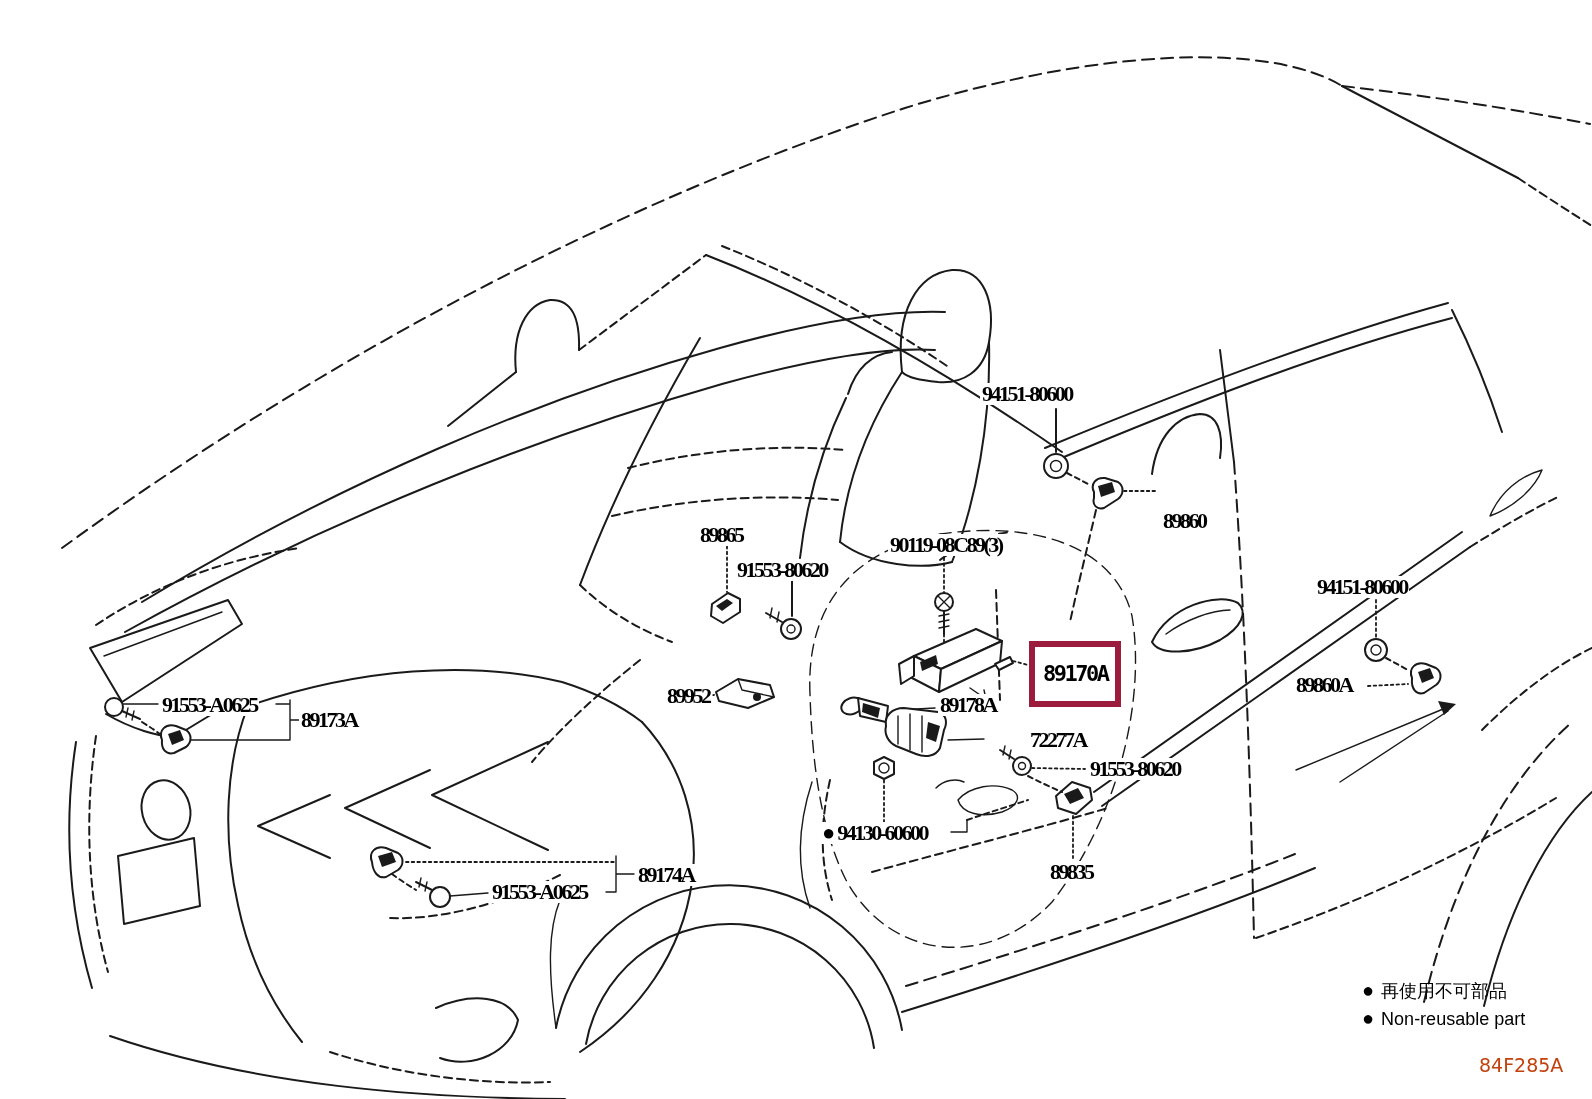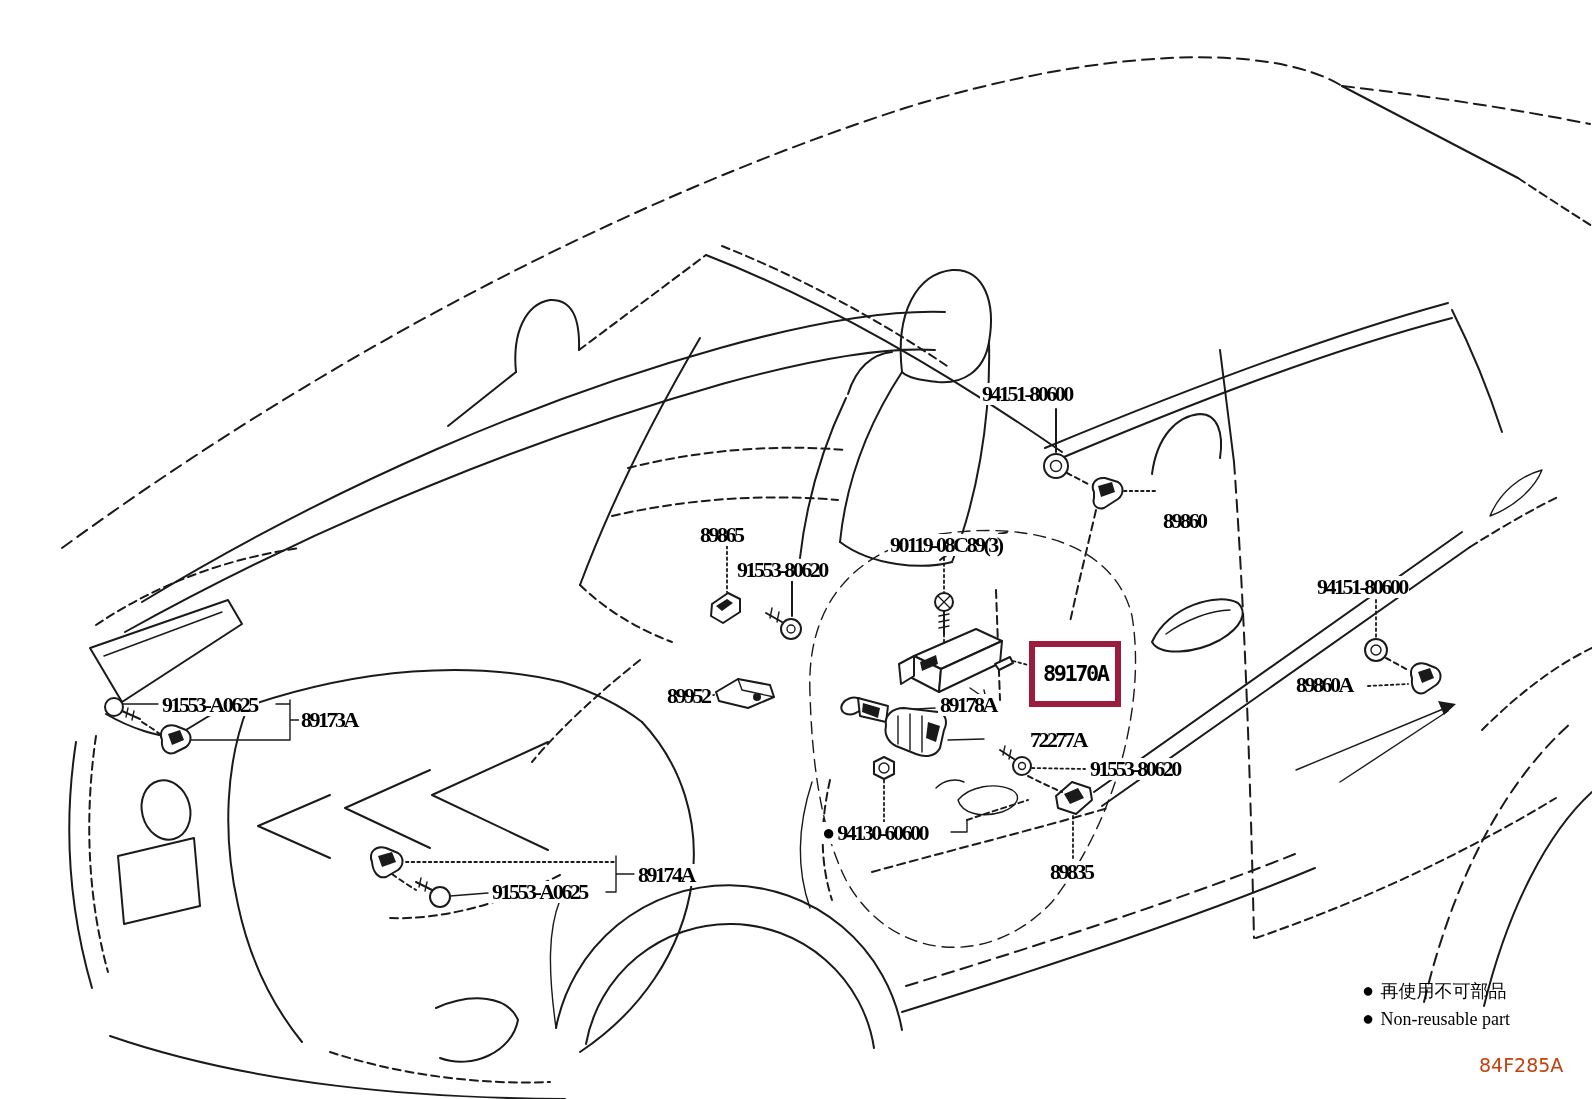--- a/index.html
+++ b/index.html
@@ -22,21 +22,21 @@
             font-size:22px; line-height:22px; letter-spacing:-2.5px; color:#000;
             background:#fff; padding:0 2px; white-space:nowrap; }
   .bullet { font-size:22px; letter-spacing:0; margin-right:2px; }
 
   .hlbox { position:absolute; left:1029px; top:641px; border:6px solid #9b1c3c;
            background:#fff; padding:16px 8px; }
   .hlbox .plabel-in { font-family:"DejaVu Sans Mono", monospace; font-weight:700; font-size:22px;
            line-height:22px; letter-spacing:-2.5px; color:#000; white-space:nowrap; }
 
   .legend-row { position:absolute; font-size:18px; line-height:20px; color:#000;
-                font-family:Liberation Serif, serif; white-space:nowrap; }
+                font-family:Liberation Sans, sans-serif; white-space:nowrap; }
   .legend-row .bullet { font-size:20px; }
   .figcode { position:absolute; font-size:19px; color:#c2410c; font-family:"DejaVu Sans", sans-serif; }
 </style>
 </head>
 <body>
 
 <div class="stage">
 
   <svg class="art" width="1592" height="1099" viewBox="0 0 1592 1099">
 

